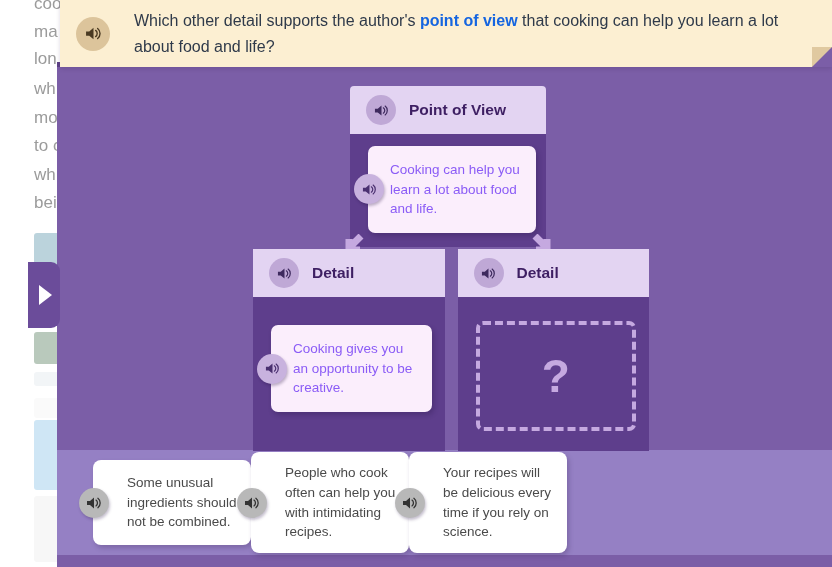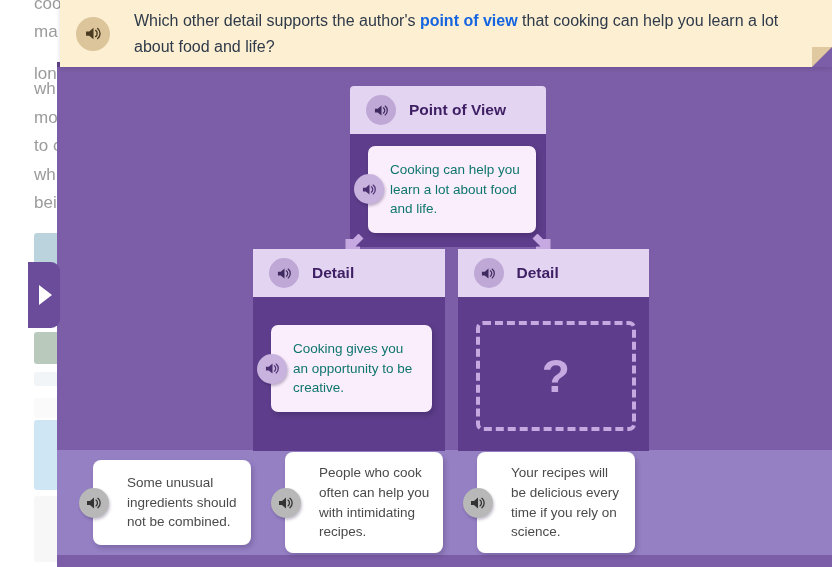--- a/index.html
+++ b/index.html
@@ -85,21 +85,20 @@
   
   #answer-tray {
     position: absolute;
     left: 57px; top: 450px;
     width: 775px; height: 105px;
     background: #9580C4;
     z-index: 4;
     display: flex;
     align-items: center;
     padding-left: 36px;
-    gap: 34px;
   }
 
   .answer-card {
     position: relative;
     width: 158px;
     min-height: 85px;
     background: #ffffff;
     border-radius: 8px;
     box-shadow: 2px 3px 5px rgba(60,40,90,0.28);
     display: flex;
@@ -171,21 +170,21 @@
   #pov-body {
     background: #5E3E8C;
     padding: 12px 10px 14px 18px;
     position: relative;
   }
   .stmt-card {
     background: #FBEEFC;
     border-radius: 7px;
     box-shadow: 2px 3px 5px rgba(40,20,70,0.3);
     padding: 14px 14px 14px 22px;
-    color: #0f766e;
+    color: #8b5cf6;
     font-size: 13.5px;
     line-height: 1.45;
     position: relative;
   }
   .spk-stmt {
     position: absolute;
     left: -14px;
     top: 50%;
     transform: translateY(-50%);
     width: 30px; height: 30px;
@@ -275,21 +274,21 @@
     color: #1565E0;
     font-weight: bold;
   }
 </style>
 </head>
 <body>
 
 <div id="background-article">
   <div class="bg-line" style="top:-6px">coo</div>
   <div class="bg-line" style="top:22px">ma</div>
-  <div class="bg-line" style="top:64px">lon</div>
+  <div class="bg-line" style="top:49px">lon</div>
   <div class="bg-line" style="top:79px">wh</div>
   <div class="bg-line" style="top:108px">mo</div>
   <div class="bg-line" style="top:136px">to c</div>
   <div class="bg-line" style="top:165px">wh</div>
   <div class="bg-line" style="top:193px">bei</div>
 
   <div class="bg-thumb" style="top:233px;height:38px;background:#BBD3DC"></div>
   <div class="bg-thumb" style="top:332px;height:32px;background:#B9C9BC"></div>
   <div class="bg-thumb" style="top:372px;height:14px;background:#F2F5F7"></div>
   <div class="bg-thumb" style="top:398px;height:20px;background:#FAFAFA"></div>

